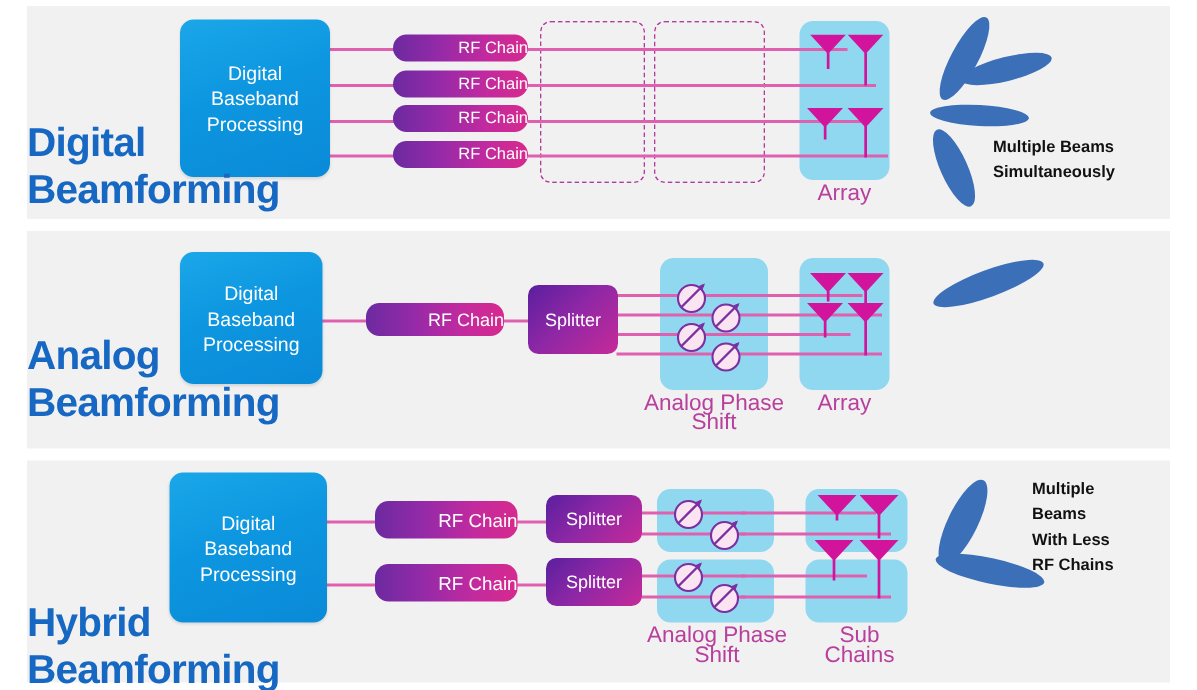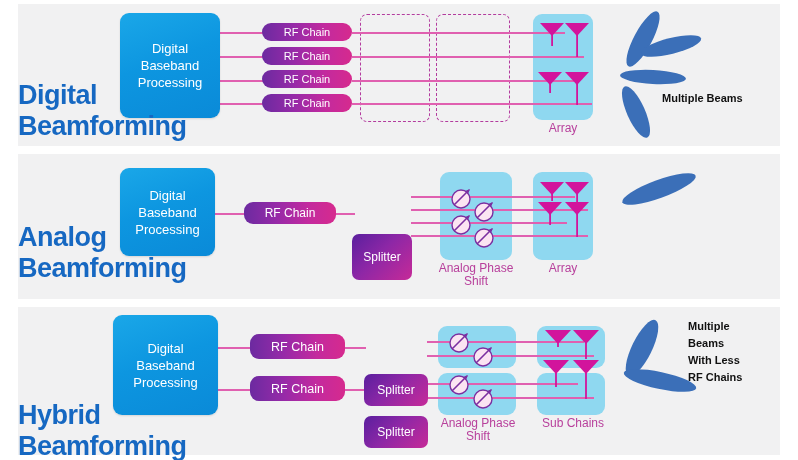--- a/index.html
+++ b/index.html
@@ -15,34 +15,34 @@
   #title-digital{left:18px;top:80px;}
   #title-analog{left:18px;top:222px;}
   #title-hybrid{left:18px;top:400px;}
 
   .bb{position:absolute;border-radius:9px;background:linear-gradient(160deg,#1aa7e8 0%,#0d96e0 45%,#0a8ad8 100%);
       color:#ffffff;font-size:13px;line-height:17px;text-align:center;z-index:5;
       display:flex;align-items:center;justify-content:center;box-shadow:0 1px 2px rgba(0,0,0,.12);}
 
   .rf{position:absolute;border-radius:9px;
       background:linear-gradient(90deg,#6c2aa0 0%,#962aa8 35%,#c32a9e 70%,#d62a8e 100%);
-      color:#ffffff;font-size:11px;display:flex;align-items:center;justify-content:center;z-index:5;}
+      color:#ffffff;font-size:11px;display:flex;align-items:center;justify-content:flex-end;z-index:5;}
   .splitter{position:absolute;border-radius:7px;
       background:linear-gradient(135deg,#5a1f9e 0%,#8d27a6 45%,#c62a98 100%);
-      color:#ffffff;font-size:12px;display:flex;align-items:center;justify-content:center;z-index:5;margin-top:44px;}
+      color:#ffffff;font-size:12px;display:flex;align-items:center;justify-content:center;z-index:5;}
 
   .panel{position:absolute;background:#8fd8f0;border-radius:9px;z-index:3;}
   .dashed{position:absolute;border:1.6px dashed #b33b9e;border-radius:7px;z-index:4;background:transparent;}
 
   .wire{position:absolute;background:#e060b0;height:1.6px;z-index:4;}
 
   .ant{position:absolute;z-index:6;}
   .ps{position:absolute;z-index:6;}
 
-  .cap{position:absolute;color:#b8409c;font-size:12px;line-height:13px;text-align:center;z-index:6;}
+  .cap{position:absolute;color:#b8409c;font-size:15px;line-height:13px;text-align:center;z-index:6;}
 
   .beam{position:absolute;background:#3b6fb8;border-radius:50%;z-index:5;}
 
   .note{position:absolute;color:#111111;font-weight:bold;font-size:11px;line-height:17px;z-index:7;}
 </style>
 </head>
 <body>
 
 <div id="stage">
 
@@ -116,20 +116,21 @@
 
   <div class="cap" style="left:533px;top:122px;width:60px;">Array</div>
 
   <div class="beam" style="left:634px;top:8px;width:18px;height:62px;transform:rotate(28deg);"></div>
   <div class="beam" style="left:640px;top:38px;width:62px;height:16px;transform:rotate(-14deg);"></div>
   <div class="beam" style="left:620px;top:70px;width:66px;height:14px;transform:rotate(3deg);"></div>
   <div class="beam" style="left:627px;top:84px;width:18px;height:56px;transform:rotate(-24deg);"></div>
 
   <div class="note" style="left:662px;top:90px;">
     <div>Multiple Beams</div>
+    <div>Simultaneously</div>
   </div>
 
   <div class="row" id="row-analog"></div>
 
   <div class="row-title" id="title-analog">
     <div>Analog</div>
     <div>Beamforming</div>
   </div>
 
   <div class="bb" style="left:120px;top:168px;width:95px;height:88px;">

